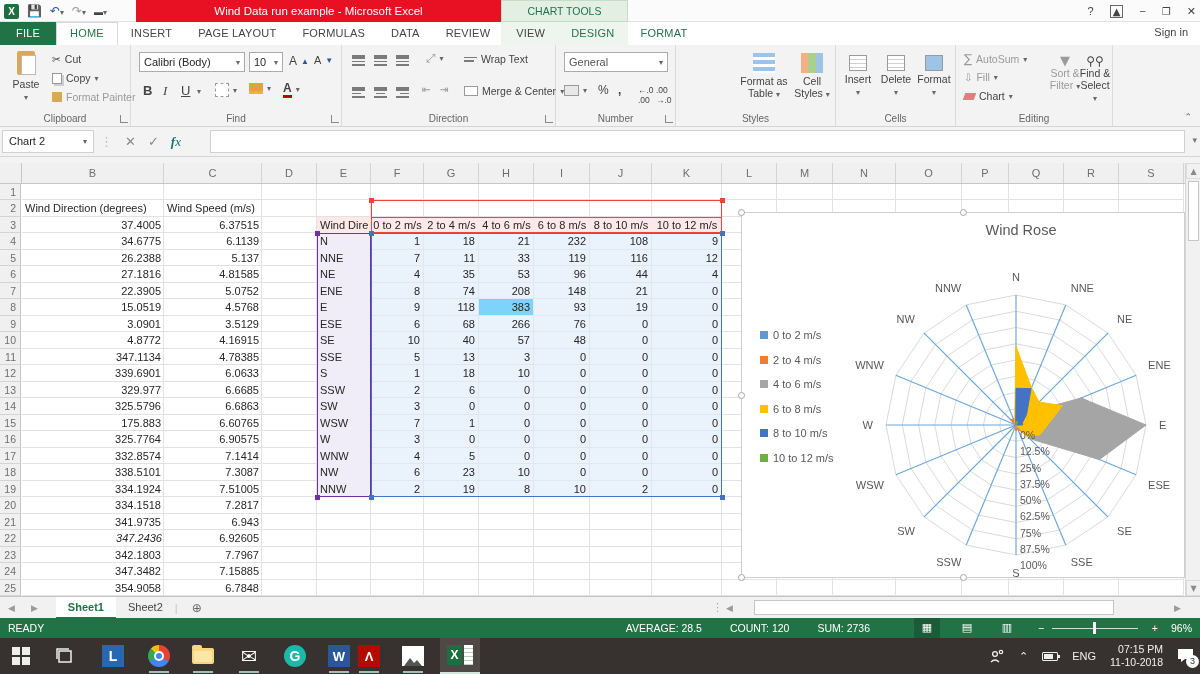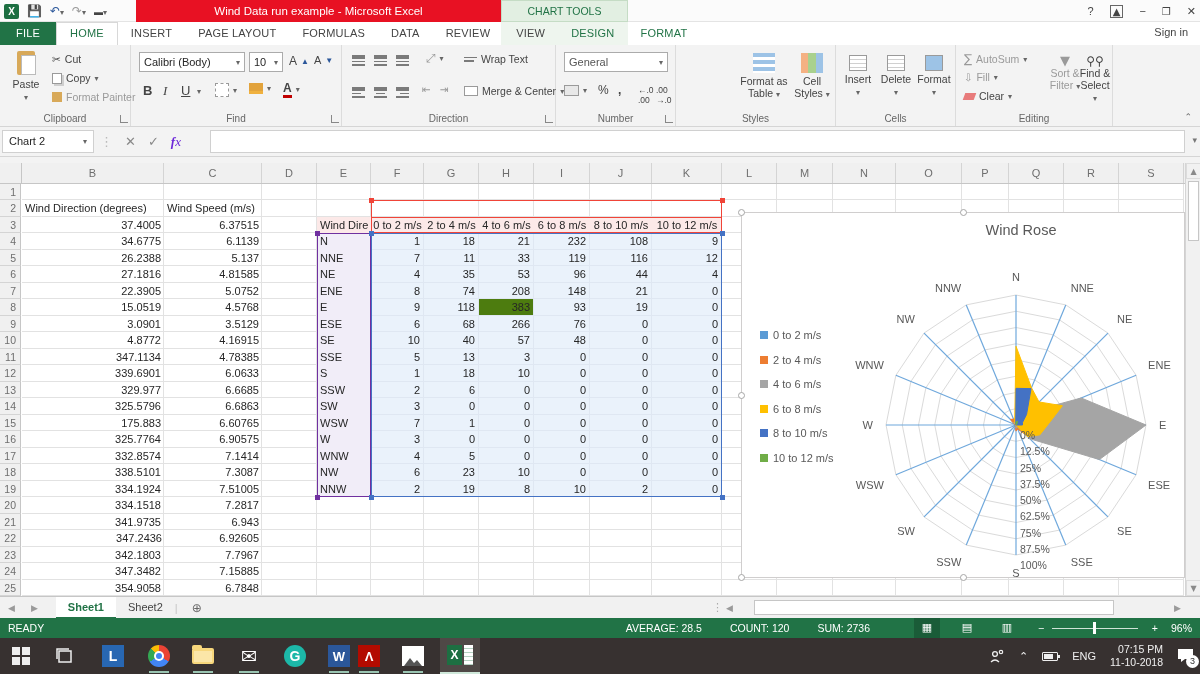--- a/index.html
+++ b/index.html
@@ -329,21 +329,21 @@
           <span>AutoSum</span>
           <span class="caret">▾</span>
         </div>
       <div class="rsmall grayed" style="left:8px;top:26px">
           <span class="ico" style="font-size:10px">⇩</span>
           <span>Fill</span>
           <span class="caret">▾</span>
         </div>
       <div class="rsmall" style="left:8px;top:45px">
           <span style="width:11px;height:7px;background:#e87b7b;display:inline-block;transform:skewX(-20deg)"></span>
-          <span>Clear</span>
+          <span>Chart</span>
           <span class="caret">▾</span>
         </div>
       <div class="rbtn-big grayed" style="left:92px;top:10px;width:34px">
         <span class="ico" style="font-size:13px">▼</span>
         <div><span>Sort &amp;</span><br><span>Filter</span> <span class="caret">▾</span></div>
       </div>
       <div class="rbtn-big" style="left:122px;top:10px;width:34px">
         <span class="ico" style="font-size:12px">⚲⚲</span>
         <div><span>Find &amp;</span><br><span>Select</span> <span class="caret">▾</span></div>
       </div>
@@ -355,21 +355,21 @@
 
   <div id="fbar" class="abs">
     <div id="namebox" class="abs">
         <span>Chart 2</span>
         <span class="caret">▾</span>
       </div>
     <div id="fx-btns" class="abs">
       <span style="color:#bbb">⋮</span>
       <span class="ico">✕</span>
       <span class="ico">✓</span>
-      <span style="font-style:italic;font-family:'Liberation Serif',serif;color:#6d28d9"><b>f</b>x</span>
+      <span style="font-style:italic;font-family:'Liberation Serif',serif;color:#0f766e"><b>f</b>x</span>
     </div>
     <div id="finput" class="abs"></div>
     <div id="fexpand" class="abs ico">▾</div>
   </div>
 
   <div id="colhdrs" class="abs">
     <div id="corner" class="abs"></div>
   <div class="chdr" style="left: 22px; width: 142px;">B</div>
       <div class="chdr" style="left: 164px; width: 98px;">C</div>
       <div class="chdr" style="left: 262px; width: 55px;">D</div>
@@ -898,21 +898,21 @@
       <div class="tcell num" style="left: 22px; top: 263.68px; width: 142px; height: 16.48px; line-height: 16.48px;">332.8574</div>
       <div class="tcell num" style="left: 164px; top: 263.68px; width: 98px; height: 16.48px; line-height: 16.48px;">7.1414</div>
       <div class="tcell num" style="left: 22px; top: 280.16px; width: 142px; height: 16.48px; line-height: 16.48px;">338.5101</div>
       <div class="tcell num" style="left: 164px; top: 280.16px; width: 98px; height: 16.48px; line-height: 16.48px;">7.3087</div>
       <div class="tcell num" style="left: 22px; top: 296.64px; width: 142px; height: 16.48px; line-height: 16.48px;">334.1924</div>
       <div class="tcell num" style="left: 164px; top: 296.64px; width: 98px; height: 16.48px; line-height: 16.48px;">7.51005</div>
       <div class="tcell num" style="left: 22px; top: 313.12px; width: 142px; height: 16.48px; line-height: 16.48px;">334.1518</div>
       <div class="tcell num" style="left: 164px; top: 313.12px; width: 98px; height: 16.48px; line-height: 16.48px;">7.2817</div>
       <div class="tcell num" style="left: 22px; top: 329.6px; width: 142px; height: 16.48px; line-height: 16.48px;">341.9735</div>
       <div class="tcell num" style="left: 164px; top: 329.6px; width: 98px; height: 16.48px; line-height: 16.48px;">6.943</div>
-      <div class="tcell num" style="left: 22px; top: 346.08px; width: 143px; height: 16.48px; line-height: 16.48px;">347.2436</div>
+      <div class="tcell num" style="left: 22px; top: 346.08px; width: 143px; height: 16.48px; line-height: 16.48px; font-style: italic;">347.2436</div>
       <div class="tcell num" style="left: 164px; top: 346.08px; width: 98px; height: 16.48px; line-height: 16.48px;">6.92605</div>
       <div class="tcell num" style="left: 22px; top: 362.56px; width: 142px; height: 16.48px; line-height: 16.48px;">342.1803</div>
       <div class="tcell num" style="left: 164px; top: 362.56px; width: 98px; height: 16.48px; line-height: 16.48px;">7.7967</div>
       <div class="tcell num" style="left: 22px; top: 379.04px; width: 142px; height: 16.48px; line-height: 16.48px;">347.3482</div>
       <div class="tcell num" style="left: 164px; top: 379.04px; width: 98px; height: 16.48px; line-height: 16.48px;">7.15885</div>
       <div class="tcell num" style="left: 22px; top: 395.52px; width: 142px; height: 16.48px; line-height: 16.48px;">354.9058</div>
       <div class="tcell num" style="left: 164px; top: 395.52px; width: 98px; height: 16.48px; line-height: 16.48px;">6.7848</div>
       <div class="tcell " style="left: 317px; top: 32.96px; width: 54px; height: 16.48px; line-height: 16.48px; background: rgb(252, 233, 232);">Wind Dire</div>
       <div class="tcell " style="left: 371px; top: 32.96px; width: 53px; height: 16.48px; line-height: 16.48px; background: rgb(252, 233, 232); text-align: center; padding: 0px 1px;">0 to 2 m/s</div>
       <div class="tcell " style="left: 424px; top: 32.96px; width: 55px; height: 16.48px; line-height: 16.48px; background: rgb(252, 233, 232); text-align: center; padding: 0px 1px;">2 to 4 m/s</div>
@@ -955,21 +955,21 @@
       <div class="tcell num" style="left: 590px; top: 82.4px; width: 62px; height: 16.48px; line-height: 16.48px; background: rgb(234, 242, 251); border-right: 1px solid rgb(223, 231, 242); border-bottom: 1px solid rgb(223, 231, 242);">44</div>
       <div class="tcell num" style="left: 652px; top: 82.4px; width: 70px; height: 16.48px; line-height: 16.48px; background: rgb(234, 242, 251); border-right: 1px solid rgb(223, 231, 242); border-bottom: 1px solid rgb(223, 231, 242);">4</div>
       <div class="tcell num" style="left: 371px; top: 98.88px; width: 53px; height: 16.48px; line-height: 16.48px; background: rgb(234, 242, 251); border-right: 1px solid rgb(223, 231, 242); border-bottom: 1px solid rgb(223, 231, 242);">8</div>
       <div class="tcell num" style="left: 424px; top: 98.88px; width: 55px; height: 16.48px; line-height: 16.48px; background: rgb(234, 242, 251); border-right: 1px solid rgb(223, 231, 242); border-bottom: 1px solid rgb(223, 231, 242);">74</div>
       <div class="tcell num" style="left: 479px; top: 98.88px; width: 55px; height: 16.48px; line-height: 16.48px; background: rgb(234, 242, 251); border-right: 1px solid rgb(223, 231, 242); border-bottom: 1px solid rgb(223, 231, 242);">208</div>
       <div class="tcell num" style="left: 534px; top: 98.88px; width: 56px; height: 16.48px; line-height: 16.48px; background: rgb(234, 242, 251); border-right: 1px solid rgb(223, 231, 242); border-bottom: 1px solid rgb(223, 231, 242);">148</div>
       <div class="tcell num" style="left: 590px; top: 98.88px; width: 62px; height: 16.48px; line-height: 16.48px; background: rgb(234, 242, 251); border-right: 1px solid rgb(223, 231, 242); border-bottom: 1px solid rgb(223, 231, 242);">21</div>
       <div class="tcell num" style="left: 652px; top: 98.88px; width: 70px; height: 16.48px; line-height: 16.48px; background: rgb(234, 242, 251); border-right: 1px solid rgb(223, 231, 242); border-bottom: 1px solid rgb(223, 231, 242);">0</div>
       <div class="tcell num" style="left: 371px; top: 115.36px; width: 53px; height: 16.48px; line-height: 16.48px; background: rgb(234, 242, 251); border-right: 1px solid rgb(223, 231, 242); border-bottom: 1px solid rgb(223, 231, 242);">9</div>
       <div class="tcell num" style="left: 424px; top: 115.36px; width: 55px; height: 16.48px; line-height: 16.48px; background: rgb(234, 242, 251); border-right: 1px solid rgb(223, 231, 242); border-bottom: 1px solid rgb(223, 231, 242);">118</div>
-      <div class="tcell num" style="left: 479px; top: 115.36px; width: 55px; height: 16.48px; line-height: 16.48px; background: #4d7c0f; border-right: 1px solid rgb(223, 231, 242); border-bottom: 1px solid rgb(223, 231, 242);">383</div>
+      <div class="tcell num" style="left: 479px; top: 115.36px; width: 55px; height: 16.48px; line-height: 16.48px; background: #7dd3fc; border-right: 1px solid rgb(223, 231, 242); border-bottom: 1px solid rgb(223, 231, 242);">383</div>
       <div class="tcell num" style="left: 534px; top: 115.36px; width: 56px; height: 16.48px; line-height: 16.48px; background: rgb(234, 242, 251); border-right: 1px solid rgb(223, 231, 242); border-bottom: 1px solid rgb(223, 231, 242);">93</div>
       <div class="tcell num" style="left: 590px; top: 115.36px; width: 62px; height: 16.48px; line-height: 16.48px; background: rgb(234, 242, 251); border-right: 1px solid rgb(223, 231, 242); border-bottom: 1px solid rgb(223, 231, 242);">19</div>
       <div class="tcell num" style="left: 652px; top: 115.36px; width: 70px; height: 16.48px; line-height: 16.48px; background: rgb(234, 242, 251); border-right: 1px solid rgb(223, 231, 242); border-bottom: 1px solid rgb(223, 231, 242);">0</div>
       <div class="tcell num" style="left: 371px; top: 131.84px; width: 53px; height: 16.48px; line-height: 16.48px; background: rgb(234, 242, 251); border-right: 1px solid rgb(223, 231, 242); border-bottom: 1px solid rgb(223, 231, 242);">6</div>
       <div class="tcell num" style="left: 424px; top: 131.84px; width: 55px; height: 16.48px; line-height: 16.48px; background: rgb(234, 242, 251); border-right: 1px solid rgb(223, 231, 242); border-bottom: 1px solid rgb(223, 231, 242);">68</div>
       <div class="tcell num" style="left: 479px; top: 131.84px; width: 55px; height: 16.48px; line-height: 16.48px; background: rgb(234, 242, 251); border-right: 1px solid rgb(223, 231, 242); border-bottom: 1px solid rgb(223, 231, 242);">266</div>
       <div class="tcell num" style="left: 534px; top: 131.84px; width: 56px; height: 16.48px; line-height: 16.48px; background: rgb(234, 242, 251); border-right: 1px solid rgb(223, 231, 242); border-bottom: 1px solid rgb(223, 231, 242);">76</div>
       <div class="tcell num" style="left: 590px; top: 131.84px; width: 62px; height: 16.48px; line-height: 16.48px; background: rgb(234, 242, 251); border-right: 1px solid rgb(223, 231, 242); border-bottom: 1px solid rgb(223, 231, 242);">0</div>
       <div class="tcell num" style="left: 652px; top: 131.84px; width: 70px; height: 16.48px; line-height: 16.48px; background: rgb(234, 242, 251); border-right: 1px solid rgb(223, 231, 242); border-bottom: 1px solid rgb(223, 231, 242);">0</div>
       <div class="tcell num" style="left: 371px; top: 148.32px; width: 53px; height: 16.48px; line-height: 16.48px; background: rgb(234, 242, 251); border-right: 1px solid rgb(223, 231, 242); border-bottom: 1px solid rgb(223, 231, 242);">10</div>

